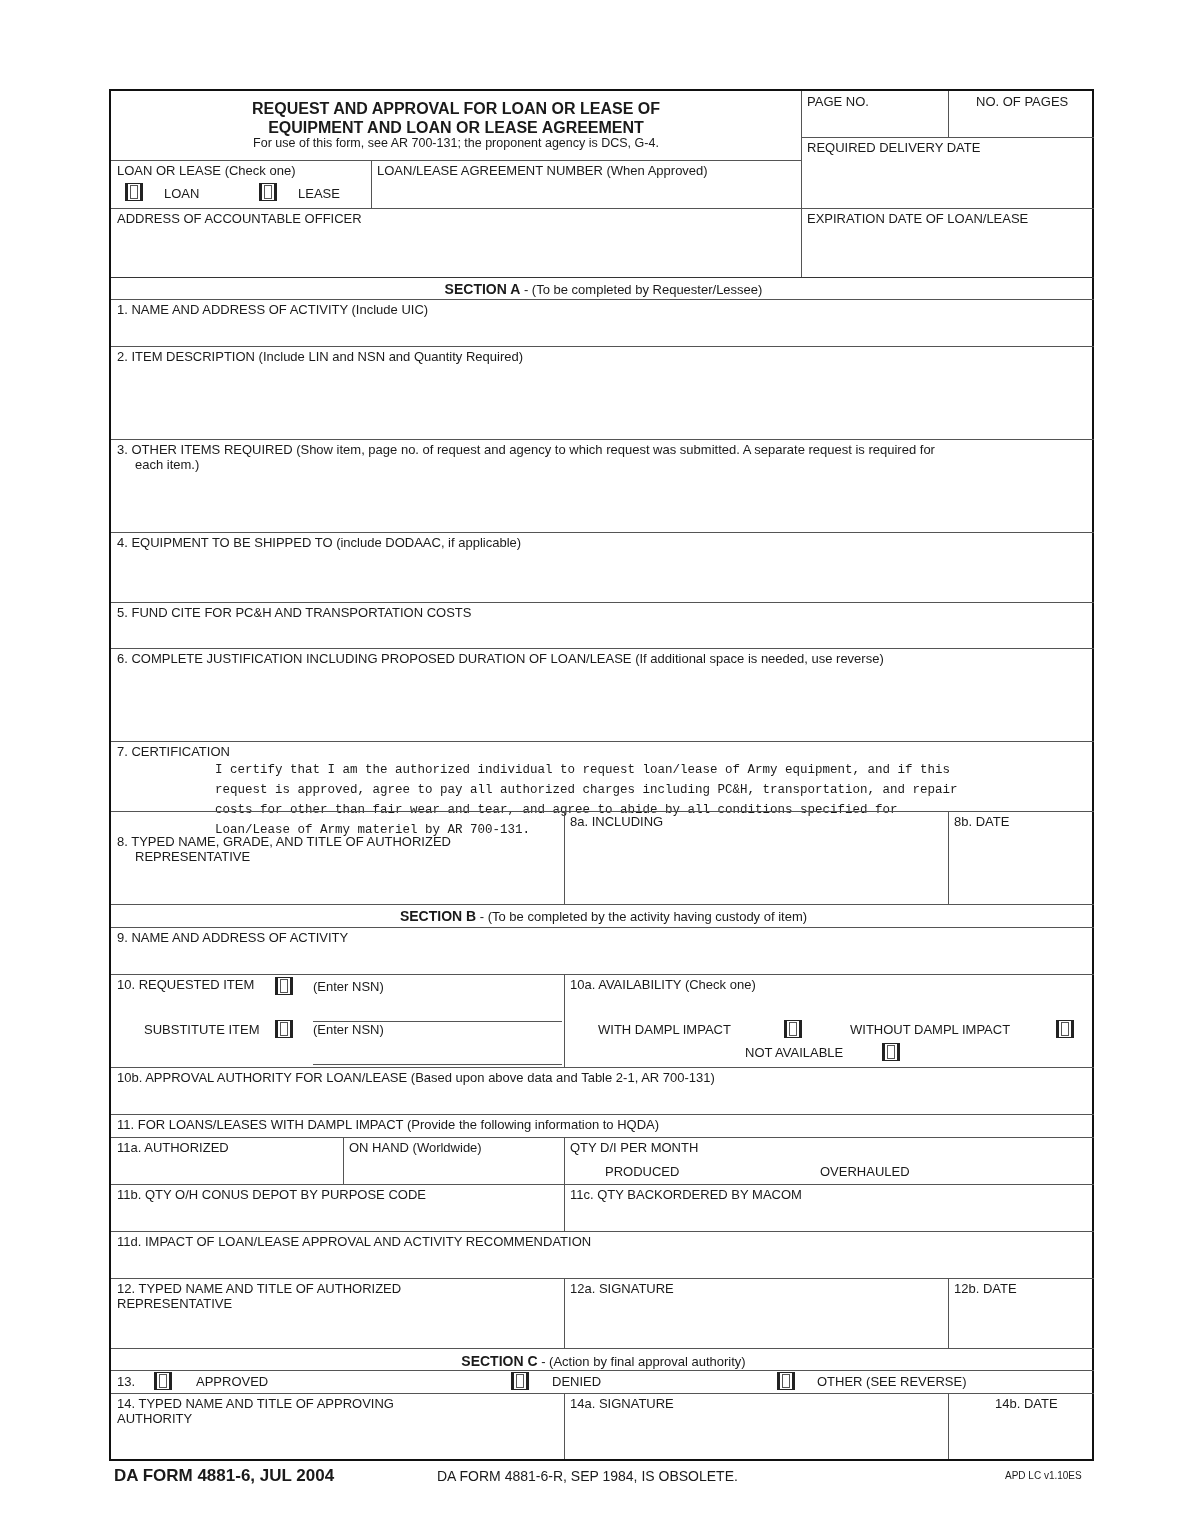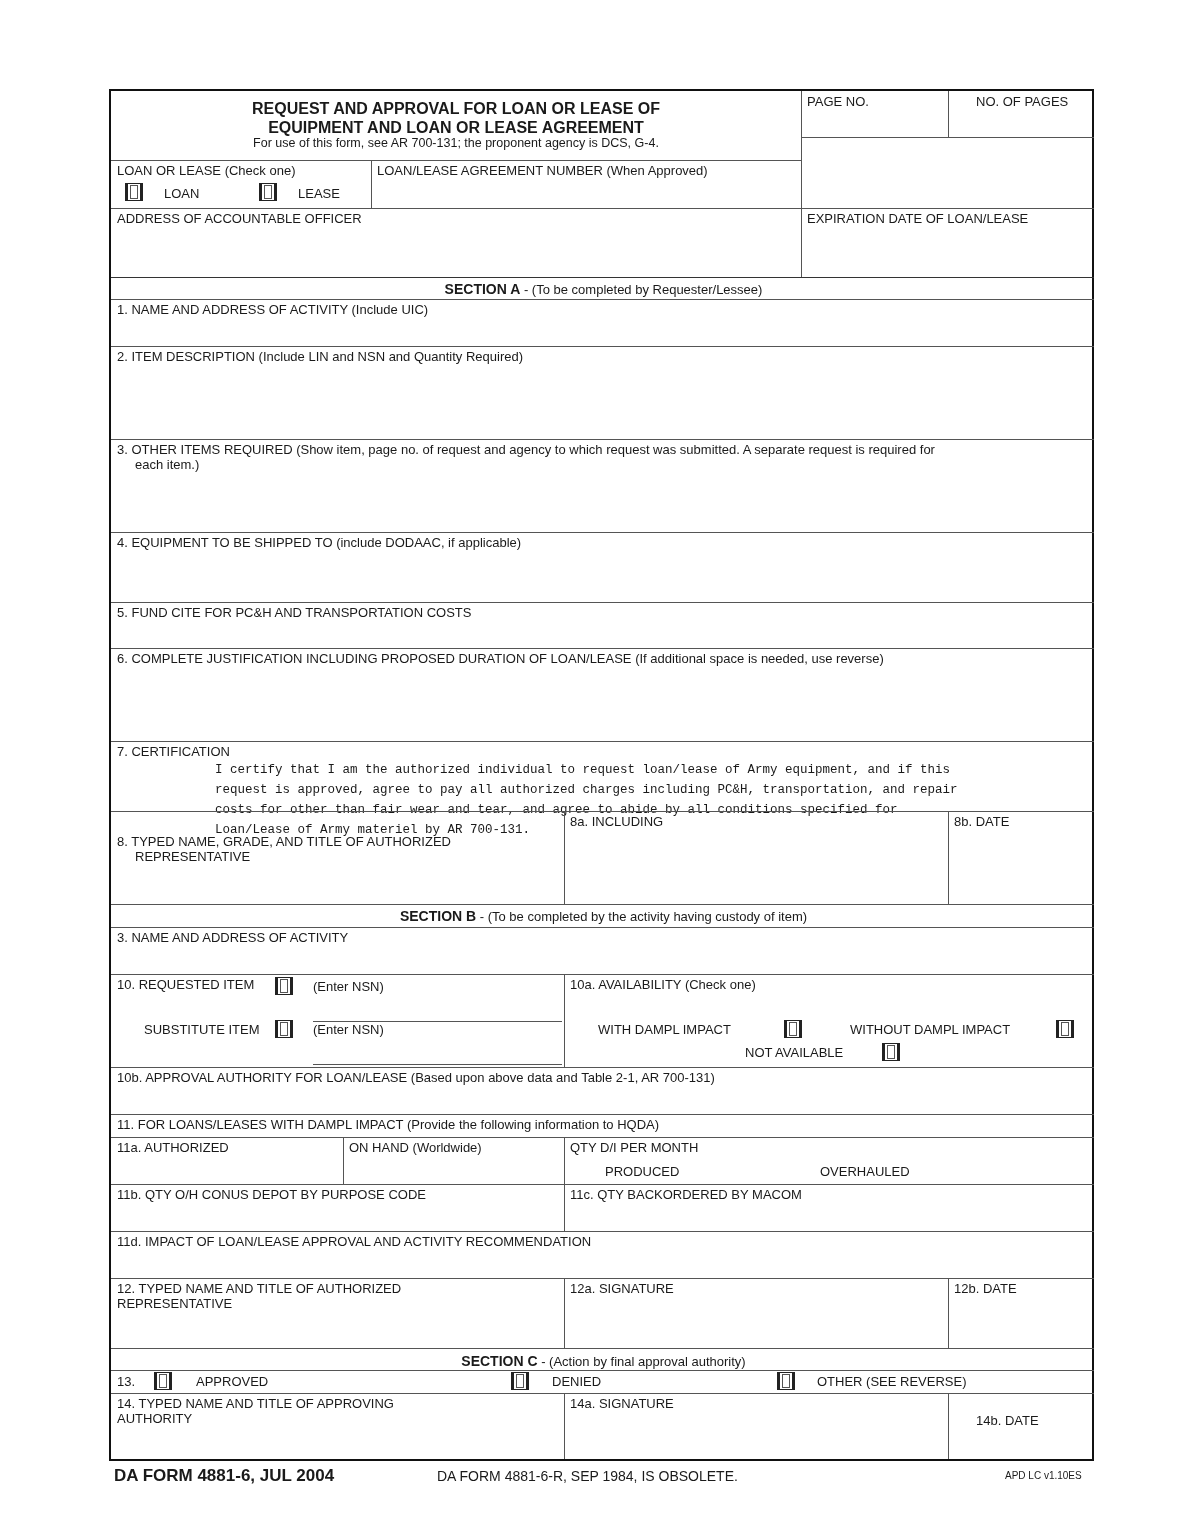--- a/index.html
+++ b/index.html
@@ -33,20 +33,21 @@
 
   <div class="vl" style="left:690px; top:0; height:186px;"></div>
   <div class="vl" style="left:837px; top:0; height:46px;"></div>
   <div class="hl" style="left:690px; top:46px; width:293px;"></div>
   <div class="hl" style="left:0; top:69px; width:690px;"></div>
   <div class="hl" style="left:0; top:117px; width:983px;"></div>
   <div class="vl" style="left:260px; top:69px; height:48px;"></div>
 
   <div class="cell" style="left:690px; top:0; width:147px; height:46px;"><span>PAGE NO.</span></div>
   <div class="cell" style="left:837px; top:0; width:146px; height:46px;padding-left:28px;"><span>NO. OF PAGES</span></div>
+  <div class="cell" style="left:690px; top:46px; width:293px; height:71px;"><span>REQUIRED DELIVERY DATE</span></div>
 
   <div class="cell" style="left:0; top:69px; width:260px; height:48px;"><span>LOAN OR LEASE (Check one)</span></div>
   <div class="cb" style="left:14px; top:92px;"></div>
   <div class="lbl" style="left:53px; top:95px;">LOAN</div>
   <div class="cb" style="left:148px; top:92px;"></div>
   <div class="lbl" style="left:187px; top:95px;">LEASE</div>
 
   <div class="cell" style="left:260px; top:69px; width:430px; height:48px;"><span>LOAN/LEASE AGREEMENT NUMBER (When Approved)</span></div>
   <div class="cell" style="left:0; top:117px; width:690px; height:69px;"><span>ADDRESS OF ACCOUNTABLE OFFICER</span></div>
   <div class="cell" style="left:690px; top:117px; width:293px; height:69px;"><span>EXPIRATION DATE OF LOAN/LEASE</span></div>
@@ -78,21 +79,21 @@
   <div class="cell" style="left:0; top:740px; width:453px; height:93px;"><span>8. TYPED NAME, GRADE, AND TITLE OF AUTHORIZED</span><span class="indent">REPRESENTATIVE</span></div>
   <div class="vl" style="left:453px; top:720px; height:93px;"></div>
   <div class="cell" style="left:453px; top:720px; width:384px; height:93px;"><span>8a. INCLUDING</span></div>
   <div class="vl" style="left:837px; top:720px; height:93px;"></div>
   <div class="cell" style="left:837px; top:720px; width:146px; height:93px;"><span>8b. DATE</span></div>
   <div class="hl" style="left:0; top:813px; width:983px;"></div>
 
   <div class="section-hdr" style="top:817px;"><b>SECTION B</b><span> - (To be completed by the activity having custody of item)</span></div>
   <div class="hl" style="left:0; top:836px; width:983px;"></div>
 
-  <div class="cell" style="left:0; top:836px; width:983px; height:47px;"><span>3. NAME AND ADDRESS OF ACTIVITY</span></div>
+  <div class="cell" style="left:0; top:836px; width:983px; height:47px;"><span>9. NAME AND ADDRESS OF ACTIVITY</span></div>
   <div class="hl" style="left:0; top:883px; width:983px;"></div>
 
   <div class="cell" style="left:0; top:883px; width:453px; height:93px;"><span>10. REQUESTED ITEM</span></div>
   <div class="cb" style="left:164px; top:886px;"></div>
   <div class="lbl" style="left:202px; top:888px;">(Enter NSN)</div>
   <div class="uline" style="left:202px; top:930px; width:249px;"></div>
   <div class="lbl" style="left:33px; top:931px;">SUBSTITUTE ITEM</div>
   <div class="cb" style="left:164px; top:929px;"></div>
   <div class="lbl" style="left:202px; top:931px;">(Enter NSN)</div>
   <div class="uline" style="left:202px; top:973px; width:249px;"></div>
@@ -146,18 +147,18 @@
   <div class="cb" style="left:400px; top:1281px;"></div>
   <div class="lbl" style="left:441px; top:1283px;">DENIED</div>
   <div class="cb" style="left:666px; top:1281px;"></div>
   <div class="lbl" style="left:706px; top:1283px;">OTHER (SEE REVERSE)</div>
   <div class="hl" style="left:0; top:1302px; width:983px;"></div>
 
   <div class="cell" style="left:0; top:1302px; width:453px; height:66px;"><span>14. TYPED NAME AND TITLE OF APPROVING</span><br><span>AUTHORITY</span></div>
   <div class="vl" style="left:453px; top:1302px; height:66px;"></div>
   <div class="cell" style="left:453px; top:1302px; width:384px; height:66px;"><span>14a. SIGNATURE</span></div>
   <div class="vl" style="left:837px; top:1302px; height:66px;"></div>
-  <div class="cell" style="left:859px; top:1302px; width:146px; height:66px;margin-top:17px;"><span>14b. DATE</span></div>
+  <div class="cell" style="left:878px; top:1302px; width:146px; height:66px;"><span>14b. DATE</span></div>
 </div>
 
 <div class="footer-left">DA FORM 4881-6, JUL 2004</div>
 <div class="footer-mid">DA FORM 4881-6-R, SEP 1984, IS OBSOLETE.</div>
 <div class="footer-right">APD LC v1.10ES</div>
 
 </body></html>

